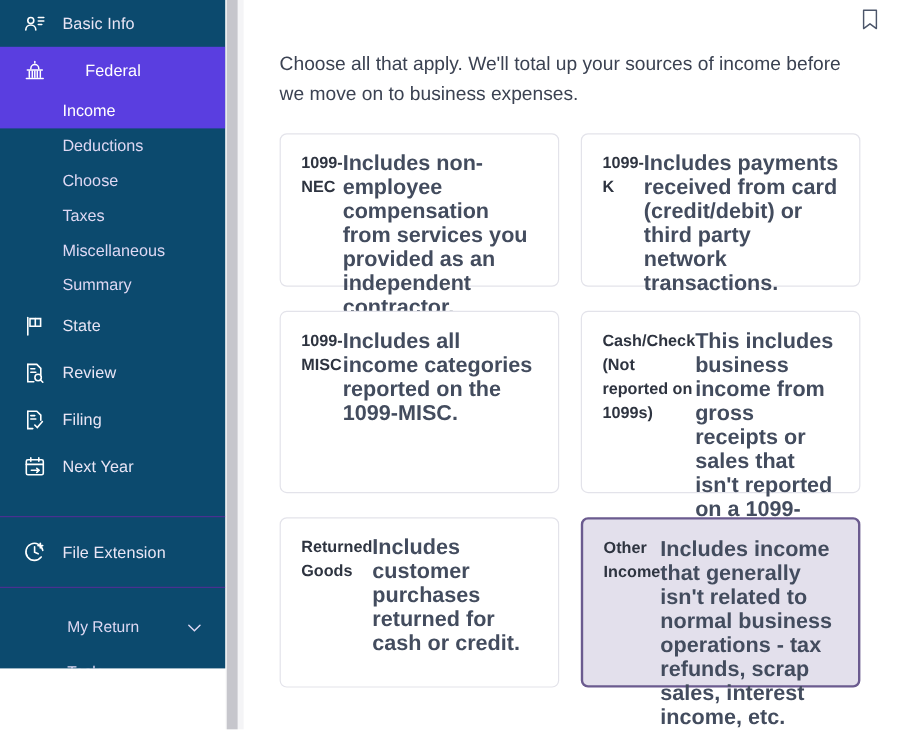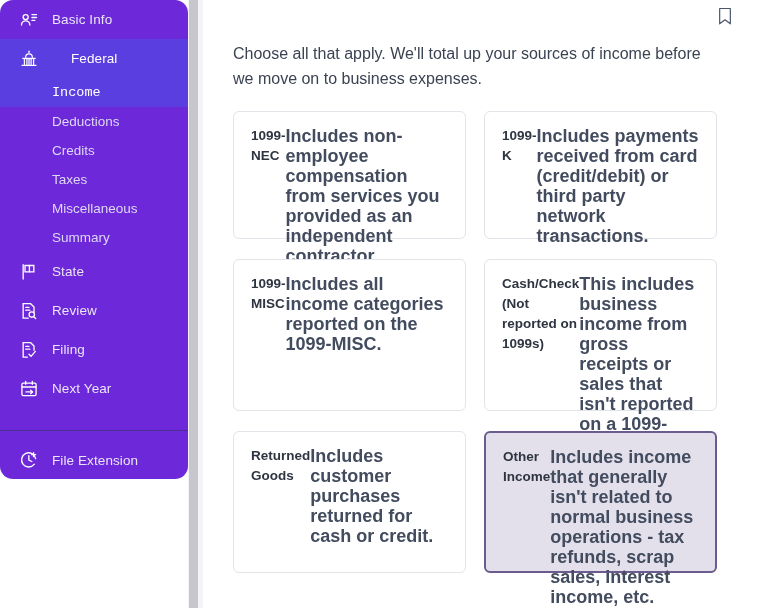--- a/index.html
+++ b/index.html
@@ -11,27 +11,26 @@
   }
   .app {
     display: flex;
     width: 768px; height: 608px;
     position: relative;
   }
 
   
   .sidebar {
     width: 188px;
-    height: 479px;
-    background: #6d28d9;
+    height: 557px;
+    background: #0c4a6e;
     color: #ffffff;
     position: relative;
     flex: 0 0 188px;
     overflow: hidden;
-    border-radius: 13px;
   }
 
   .nav-item {
     display: flex;
     align-items: center;
     height: 39px;
     padding-left: 18px;
     color: #e9e5f5;
     font-size: 13.5px;
     letter-spacing: .1px;
@@ -52,21 +51,21 @@
   .sub-item {
     display: flex;
     align-items: center;
     height: 29px;
     padding-left: 52px;
     font-size: 13.5px;
     color: #ded8f3;
     cursor: pointer;
     white-space: nowrap;
   }
-  .sub-item.active { color: #ffffff; font-family: Liberation Mono, monospace; }
+  .sub-item.active { color: #ffffff; }
 
   .divider {
     height: 1px;
     background: #4a3090;
     margin: 0;
   }
 
   .bottom-section { }
   .collapse-row {
     display: flex;
@@ -211,21 +210,21 @@
       </div>
       <div class="sub-item active">
         <span>Income</span>
       </div>
     </div>
 
     <div class="sub-item">
       <span>Deductions</span>
     </div>
     <div class="sub-item">
-      <span>Credits</span>
+      <span>Choose</span>
     </div>
     <div class="sub-item">
       <span>Taxes</span>
     </div>
     <div class="sub-item">
       <span>Miscellaneous</span>
     </div>
     <div class="sub-item">
       <span>Summary</span>
     </div>

